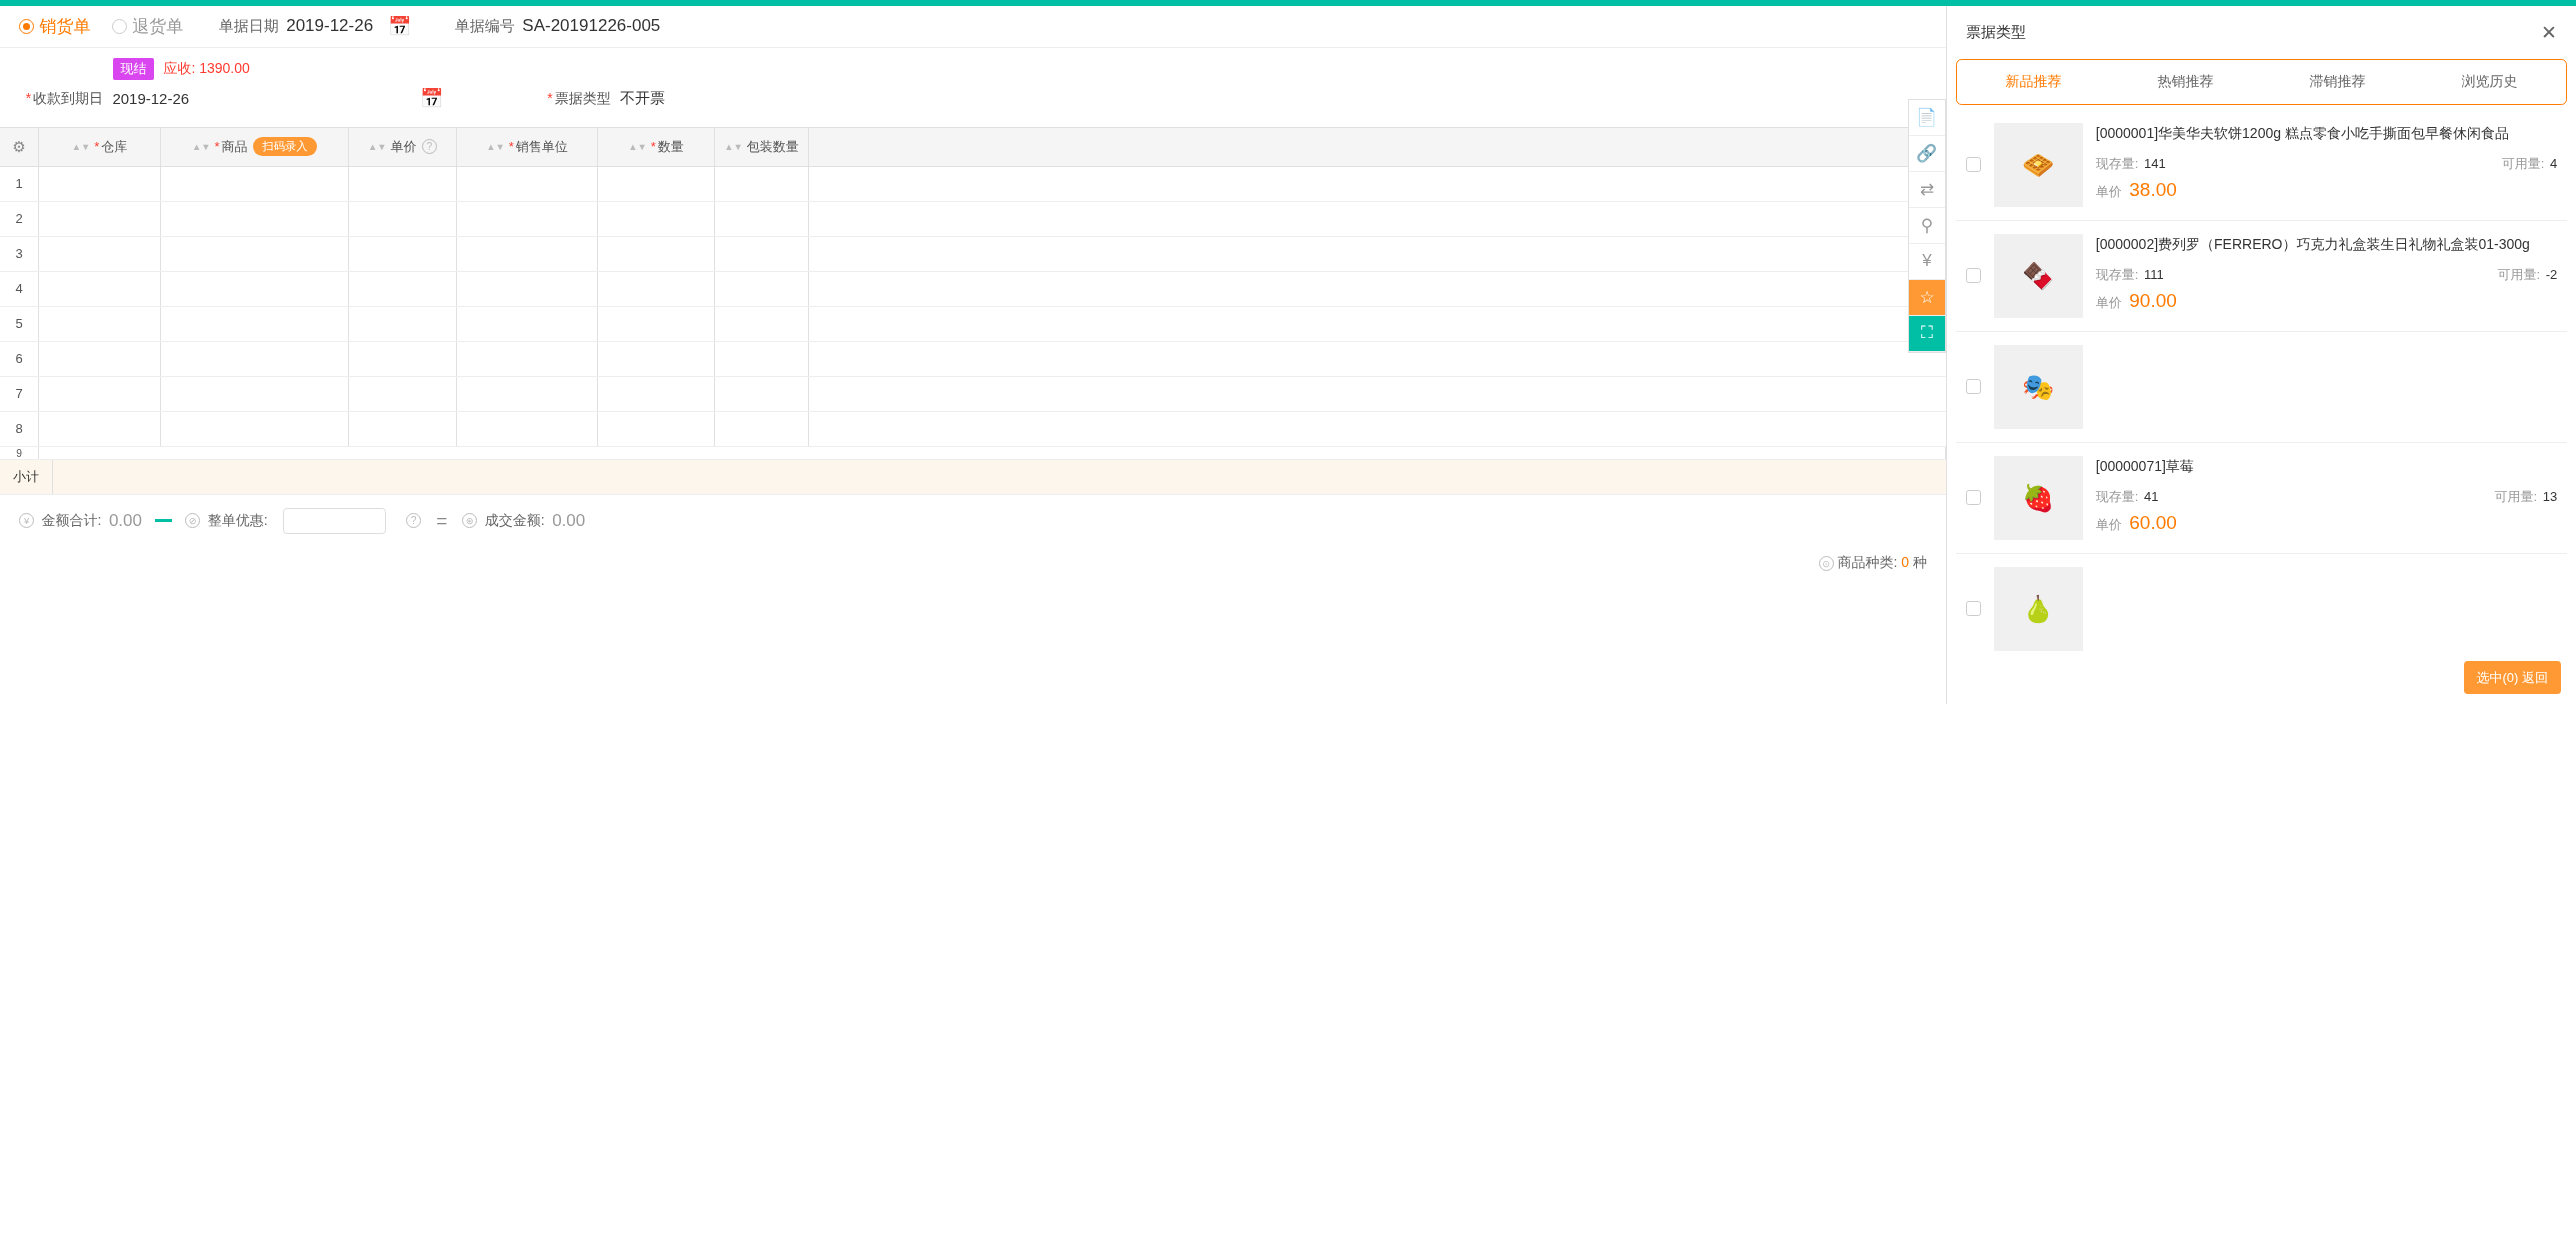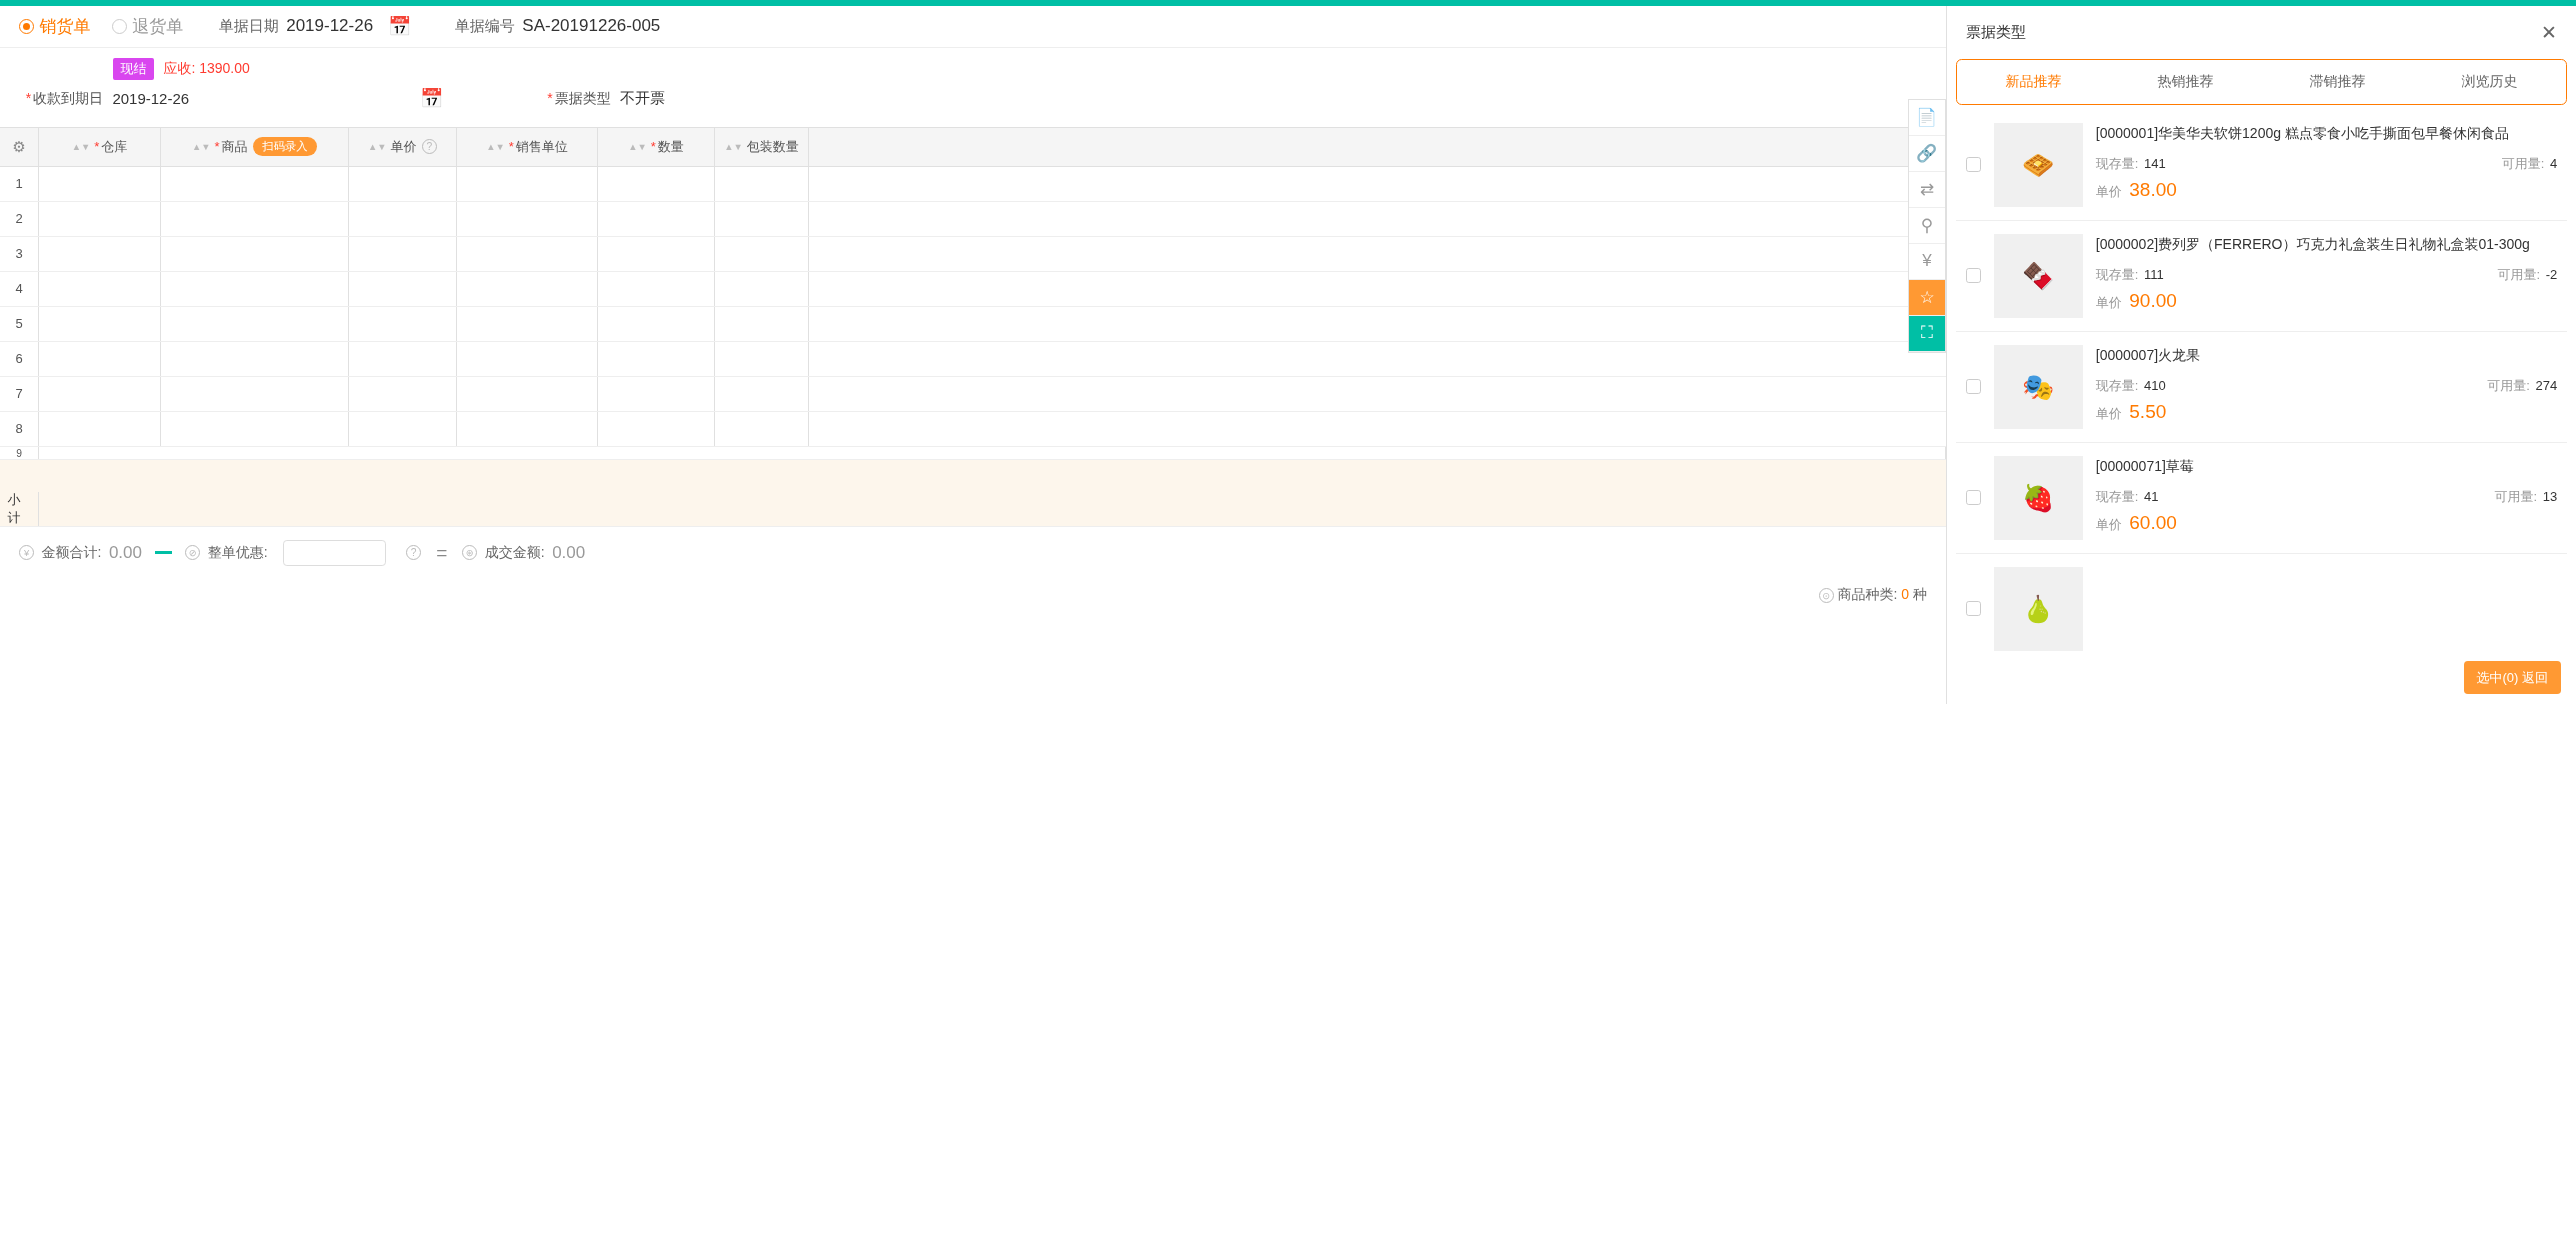--- a/index.html
+++ b/index.html
@@ -242,21 +242,21 @@
     <div class="td col-unit"></div>
     <div class="td col-qty"></div>
     <div class="td col-pack"></div>
           </div>
           <div class="table-row" style="height: 13px; overflow: hidden;">
             <div class="td col-gear row-num" style="height:13px;padding:0;font-size:10.3px;">9</div>
             <div class="td" style="flex:1;height:13px;"></div>
           </div>
         </div>
       <div class="table-row subtotal-row">
-        <div class="td col-gear" style="width:39px;margin-top:32px;">小计</div>
+        <div class="td col-gear" style="width:53px;">小计</div>
         <div class="td" style="flex:1;border-right:none;"></div>
       </div>
     </div>
 
     <div class="footer-row">
       <span class="circ-icon">¥</span>
       <span class="footer-label">金额合计:</span>
       <span class="footer-amount">0.00</span>
       <span class="minus-bar"></span>
       <span class="circ-icon">⊘</span>
@@ -308,28 +308,20 @@
       <div class="prod-meta">
       <span><span class="meta-label">现存量:</span><span class="meta-val">111</span></span>
       <span style="margin-left:auto;"><span class="meta-label">可用量:</span><span class="meta-val">-2</span></span>
     </div>
     <div class="prod-price-row"><span class="meta-label">单价</span><span class="price-val">90.00</span></div>
     </div>
         </div>
         <div class="product-item">
     <div class="prod-check"></div>
     <div class="prod-img">🎭</div>
-    <div class="prod-info">
-      <div class="prod-title">[0000007]火龙果</div>
-      <div class="prod-meta">
-      <span><span class="meta-label">现存量:</span><span class="meta-val">410</span></span>
-      <span style="margin-left:auto;"><span class="meta-label">可用量:</span><span class="meta-val">274</span></span>
-    </div>
-    <div class="prod-price-row"><span class="meta-label">单价</span><span class="price-val">5.50</span></div>
-    </div>
         </div>
         <div class="product-item">
     <div class="prod-check"></div>
     <div class="prod-img">🍓</div>
     <div class="prod-info">
       <div class="prod-title">[00000071]草莓</div>
       <div class="prod-meta">
       <span><span class="meta-label">现存量:</span><span class="meta-val">41</span></span>
       <span style="margin-left:auto;"><span class="meta-label">可用量:</span><span class="meta-val">13</span></span>
     </div>

